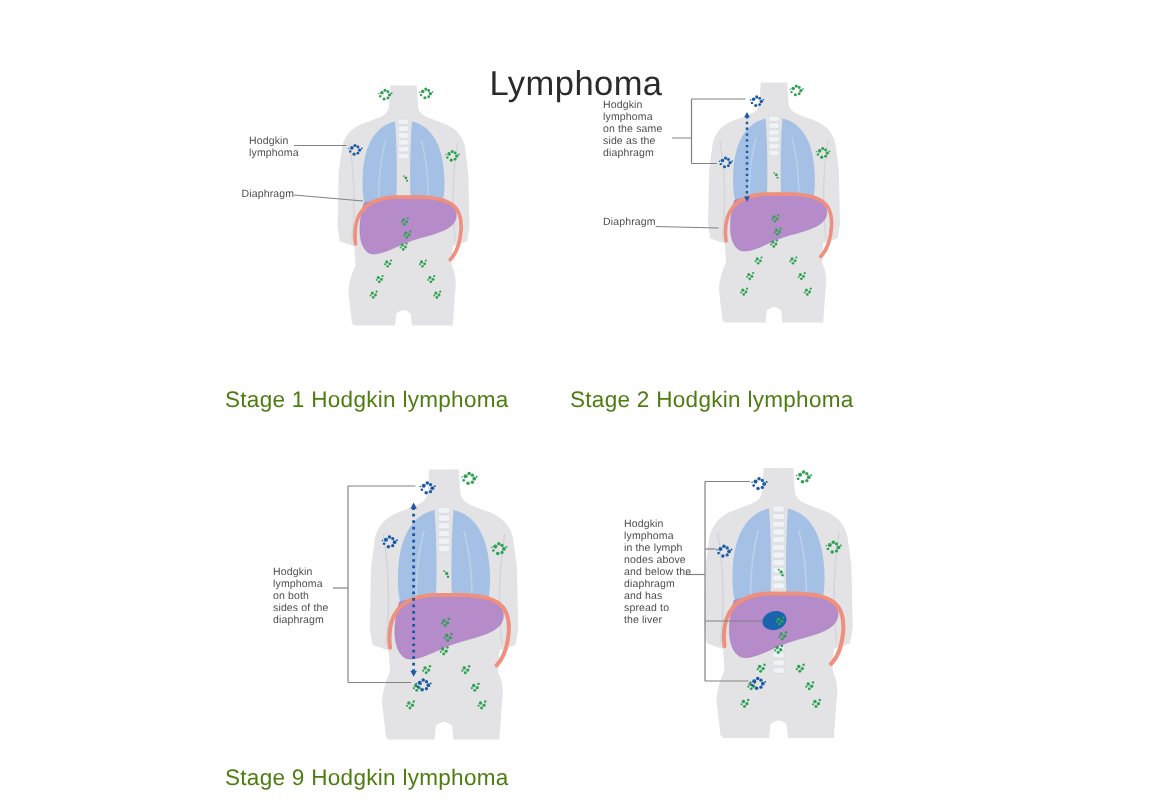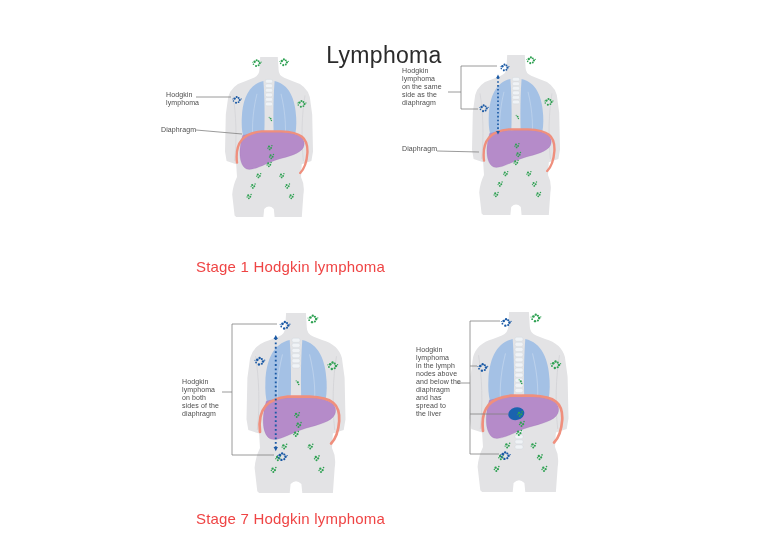--- a/index.html
+++ b/index.html
@@ -11,21 +11,21 @@
     position:absolute;left:0;top:4px;width:768px;text-align:center;
     font-size:23px;font-weight:400;color:#2b2b2b;letter-spacing:0.3px;margin-top:38px;
   }
   .panel{position:absolute;left:0;top:0;width:768px;height:538px;pointer-events:none;}
   .fig{position:absolute;}
   .lbl{
     position:absolute;font-size:7px;line-height:8px;color:#4d4d4d;
     white-space:pre-line;text-align:left;letter-spacing:0.1px;
   }
   .caption{
-    position:absolute;font-size:15px;color:#ef4444;text-align:right;letter-spacing:0.2px;
+    position:absolute;font-size:15px;color:#4d7c0f;text-align:left;letter-spacing:0.2px;
   }
 </style>
 </head>
 <body>
 
 <div id="stage">
 
   <div class="title">Lymphoma</div>
 
   <div class="panel">
@@ -255,20 +255,21 @@
           <line x1="71" y1="28" x2="107" y2="28"></line>
           <line x1="71" y1="71" x2="88" y2="71"></line>
         </g>
       </svg>
     <div class="lbl" style="left:402px;top:67px;width:52px;">Hodgkin
 lymphoma
 on the same
 side as the
 diaphragm</div>
     <div class="lbl" style="left:402px;top:145px;width:50px;">Diaphragm</div>
+    <div class="caption" style="left:380px;top:258px;width:245px;">Stage 2 Hodgkin lymphoma</div>
   </div>
 
   <div class="panel">
     <svg id="fig2" class="fig" style="left:150px;top:290px;" width="245" height="248" viewBox="0 0 245 248">
         <g transform="translate(96.5,23) scale(0.9)">
           <path d="M 44 0 L 66 0 L 67 16 Q 67 23 74 26 L 84 30 Q 102 35 106 50 L 109 72 L 110 118 L 108 130 L 96 134 L 95 150 Q 100 160 98 172 L 96 200 L 62 200 L 61 190 Q 55 184 49 190 L 48 200 L 14 200 L 12 198 L 9 172 Q 10 160 15 150 L 14 134 L 2 130 L 0 118 L 1 72 L 4 50 Q 8 35 26 30 L 36 26 Q 43 23 43 16 L 44 0 Z" fill="#e3e3e5"></path>
           <path d="M 10 48 C 14 72, 15 102, 12 130" stroke="#d2d2d6" stroke-width="1" fill="none" opacity="0.9"></path>
           <path d="M 100 48 C 96 72, 95 102, 98 130" stroke="#d2d2d6" stroke-width="1" fill="none" opacity="0.9"></path>
           <rect x="50.5" y="28" width="9" height="4.5" rx="2" fill="#f0f3f6" stroke="#ccd4dc" stroke-width="0.4"></rect>
           <rect x="50.5" y="33.7" width="9" height="4.5" rx="2" fill="#f0f3f6" stroke="#ccd4dc" stroke-width="0.4"></rect>
@@ -384,21 +385,21 @@
           <line x1="82" y1="34" x2="82" y2="165"></line>
           <line x1="82" y1="34" x2="127" y2="34"></line>
           <line x1="82" y1="165" x2="124" y2="165"></line>
         </g>
       </svg>
     <div class="lbl" style="left:182px;top:378px;width:52px;">Hodgkin
 lymphoma
 on both
 sides of the
 diaphragm</div>
-    <div class="caption" style="left:150px;top:510px;width:235px;">Stage 7 Hodgkin lymphoma</div>
+    <div class="caption" style="left:150px;top:510px;width:235px;">Stage 9 Hodgkin lymphoma</div>
   </div>
 
   <div class="panel">
     <svg id="fig3" class="fig" style="left:390px;top:290px;" width="245" height="248" viewBox="0 0 245 248">
         <g transform="translate(79.5,22) scale(0.9)">
           <path d="M 44 0 L 66 0 L 67 16 Q 67 23 74 26 L 84 30 Q 102 35 106 50 L 109 72 L 110 118 L 108 130 L 96 134 L 95 150 Q 100 160 98 172 L 96 200 L 62 200 L 61 190 Q 55 184 49 190 L 48 200 L 14 200 L 12 198 L 9 172 Q 10 160 15 150 L 14 134 L 2 130 L 0 118 L 1 72 L 4 50 Q 8 35 26 30 L 36 26 Q 43 23 43 16 L 44 0 Z" fill="#e3e3e5"></path>
           <path d="M 10 48 C 14 72, 15 102, 12 130" stroke="#d2d2d6" stroke-width="1" fill="none" opacity="0.9"></path>
           <path d="M 100 48 C 96 72, 95 102, 98 130" stroke="#d2d2d6" stroke-width="1" fill="none" opacity="0.9"></path>
           <rect x="50.5" y="28" width="9" height="4.5" rx="2" fill="#f0f3f6" stroke="#ccd4dc" stroke-width="0.4"></rect>
           <rect x="50.5" y="33.7" width="9" height="4.5" rx="2" fill="#f0f3f6" stroke="#ccd4dc" stroke-width="0.4"></rect>

